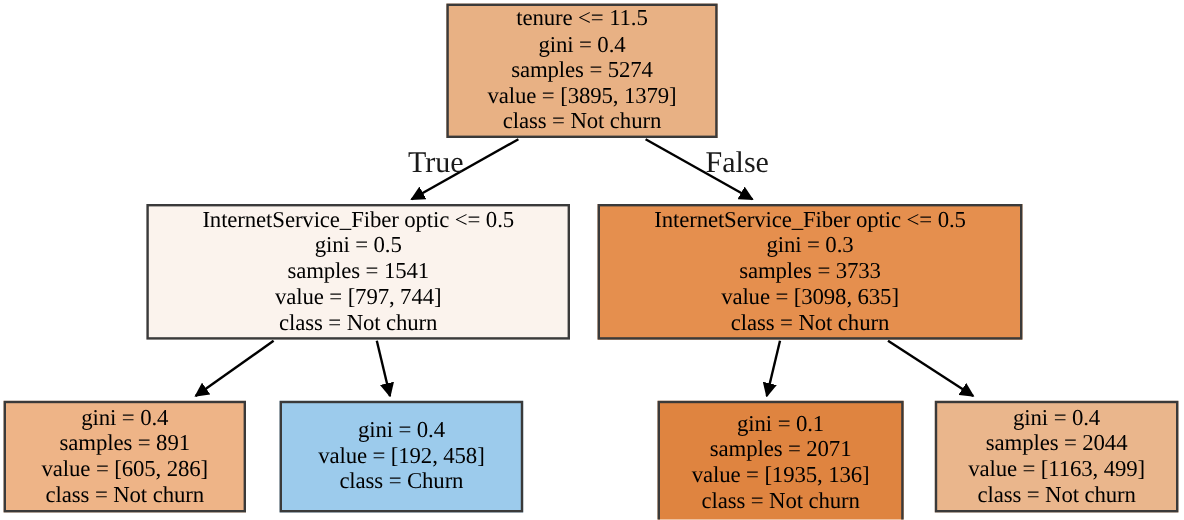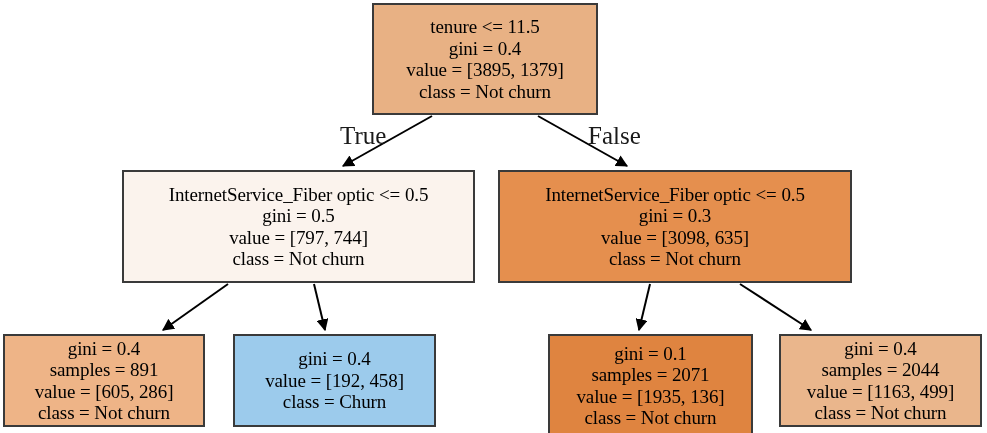--- a/index.html
+++ b/index.html
@@ -77,32 +77,35 @@
 
     <line x1="740" y1="284" x2="811" y2="330" stroke="#000000" stroke-width="2" marker-end="url(#arrow)"></line>
   </svg>
 
   <div class="edge-label" style="left:340px; top:122px;">True</div>
   <div class="edge-label" style="left:588px; top:122px;">False</div>
 
   <div class="node" style="left: 372px; top: 3px; width: 226px; height: 112px; background: rgb(232, 177, 132); border-color: rgb(58, 58, 58);">
       <span class="line">tenure &lt;= 11.5</span>
       <span class="line">gini = 0.4</span>
+      <span class="line">samples = 5274</span>
       <span class="line">value = [3895, 1379]</span>
       <span class="line">class = Not churn</span>
     </div>
   <div class="node" style="left: 122px; top: 170px; width: 353px; height: 113px; background: rgb(251, 243, 237); border-color: rgb(58, 58, 58);">
       <span class="line">InternetService_Fiber optic &lt;= 0.5</span>
       <span class="line">gini = 0.5</span>
+      <span class="line">samples = 1541</span>
       <span class="line">value = [797, 744]</span>
       <span class="line">class = Not churn</span>
     </div>
   <div class="node" style="left: 498px; top: 170px; width: 354px; height: 113px; background: rgb(229, 143, 78); border-color: rgb(58, 58, 58);">
       <span class="line">InternetService_Fiber optic &lt;= 0.5</span>
       <span class="line">gini = 0.3</span>
+      <span class="line">samples = 3733</span>
       <span class="line">value = [3098, 635]</span>
       <span class="line">class = Not churn</span>
     </div>
   <div class="node" style="left: 3px; top: 334px; width: 202px; height: 93px; background: rgb(238, 180, 135); border-color: rgb(58, 58, 58);">
       <span class="line">gini = 0.4</span>
       <span class="line">samples = 891</span>
       <span class="line">value = [605, 286]</span>
       <span class="line">class = Not churn</span>
     </div>
   <div class="node" style="left: 233px; top: 334px; width: 203px; height: 93px; background: rgb(156, 203, 236); border-color: rgb(58, 58, 58);">

